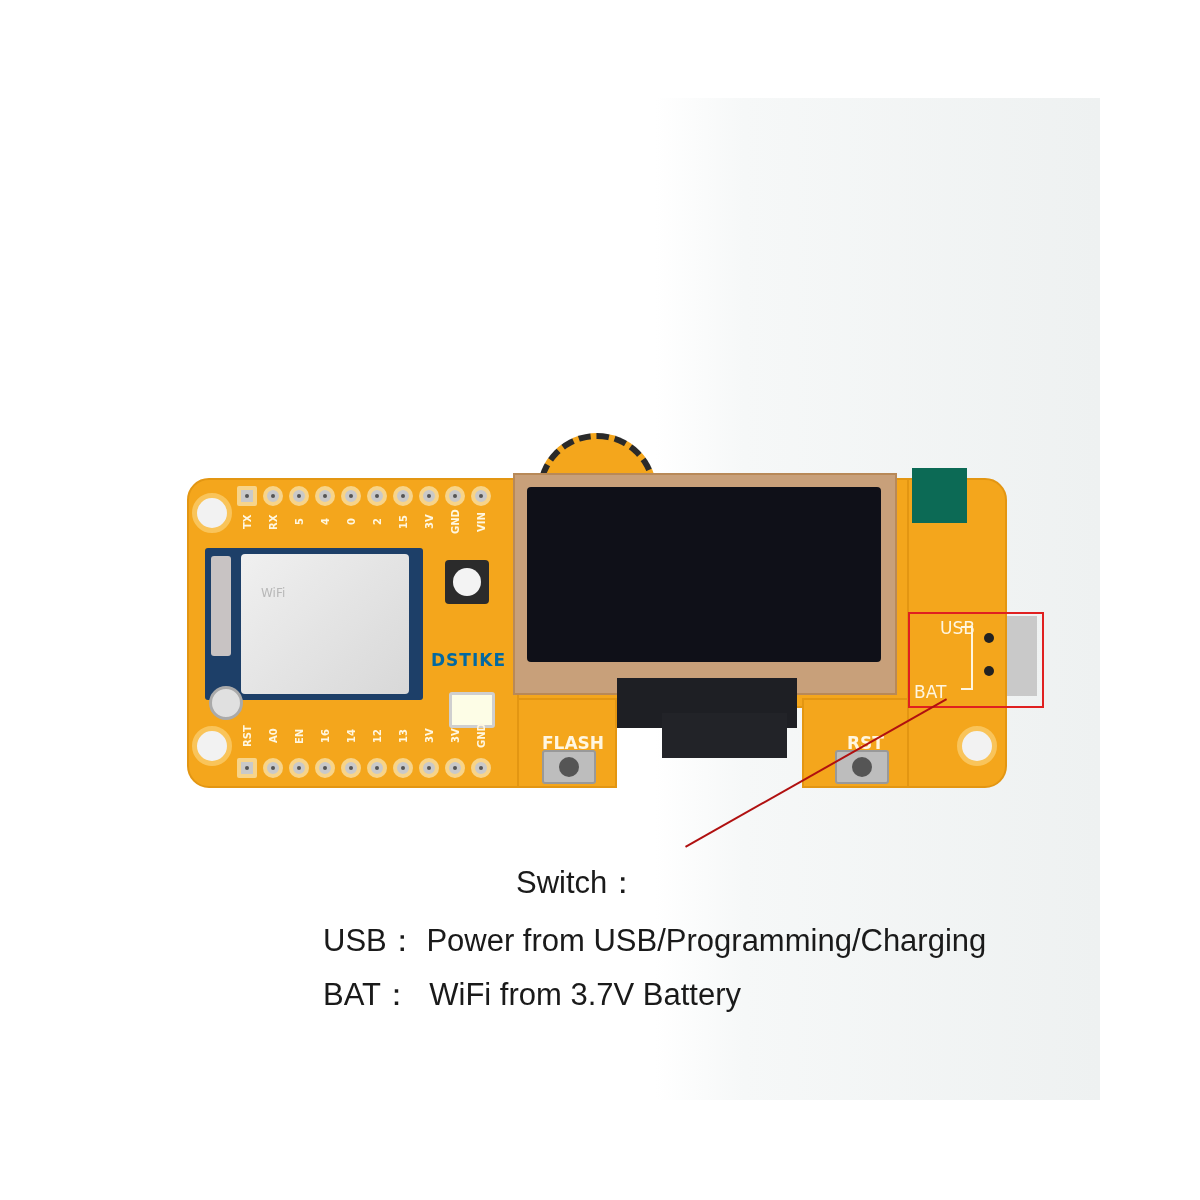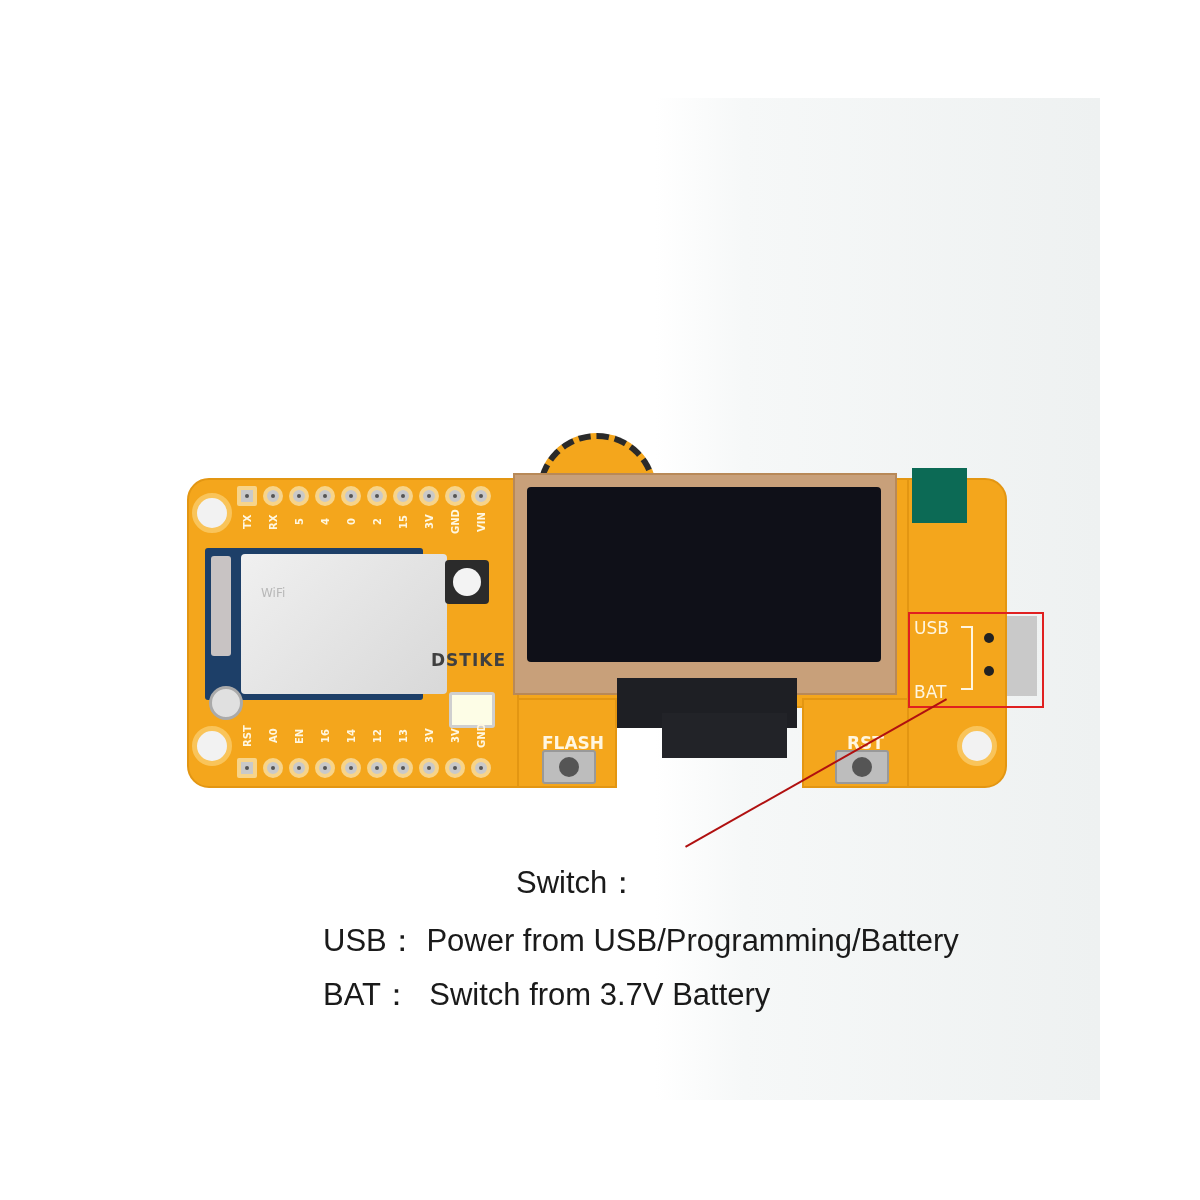--- a/index.html
+++ b/index.html
@@ -13,27 +13,27 @@
   .pcb-flash{left:330px;top:220px;width:100px;height:90px;}
   .pcb-rst{left:615px;top:220px;width:120px;height:90px;}
   .hole{position:absolute;width:30px;height:30px;border-radius:50%;background:#f2f2f2;border:5px solid #f9c45a;box-sizing:content-box;}
   .pin-row{position:absolute;display:flex;gap:6px;}
   .pin{width:20px;height:20px;border-radius:50%;background:#c9c9c9;border:4px solid #f7d48a;box-sizing:border-box;position:relative;}
   .pin.sq{border-radius:2px;}
   .pin::after{content:"";position:absolute;left:4px;top:4px;width:4px;height:4px;border-radius:50%;background:#555;}
   .pin-labels{position:absolute;display:flex;gap:6px;}
   .pin-label{width:20px;height:28px;color:#fff7e0;font-size:10px;font-weight:bold;writing-mode:vertical-rl;transform:rotate(180deg);display:flex;align-items:center;justify-content:center;}
   .module{position:absolute;left:18px;top:70px;width:218px;height:152px;background:#1d3f68;border-radius:3px;}
-  .shield{position:absolute;left:36px;top:6px;width:206px;height:140px;background:linear-gradient(135deg,#f0f0f0,#d8d8d8);border-radius:4px;}
+  .shield{position:absolute;left:36px;top:6px;width:168px;height:140px;background:linear-gradient(135deg,#f0f0f0,#d8d8d8);border-radius:4px;}
   .shield-text{position:absolute;left:20px;top:30px;width:132px;height:80px;color:#b8b8b8;font-size:12px;line-height:18px;}
   .antenna{position:absolute;left:6px;top:8px;width:20px;height:100px;background:#c8c3c3;border-radius:3px;}
   .ufl{position:absolute;left:22px;top:208px;width:28px;height:28px;border-radius:50%;background:#e0e0e0;border:3px solid #aaa;}
   .rgb-led{position:absolute;left:258px;top:82px;width:44px;height:44px;background:#2b2b2b;border-radius:4px;}
   .rgb-led::after{content:"";position:absolute;left:8px;top:8px;width:28px;height:28px;border-radius:50%;background:#f3f3f3;}
-  .brand{position:absolute;left:244px;top:172px;color:#404040;font-size:17px;font-weight:bold;letter-spacing:1px;}
+  .brand{position:absolute;left:244px;top:172px;color:#0369a1;font-size:17px;font-weight:bold;letter-spacing:1px;}
   .white-led{position:absolute;left:262px;top:214px;width:40px;height:30px;background:#fdfde6;border:3px solid #cfcfcf;border-radius:3px;}
   .oled-glass{position:absolute;left:326px;top:-5px;width:384px;height:222px;background:#c8a07a;border:2px solid #b88958;box-sizing:border-box;}
   .oled-screen{position:absolute;left:12px;top:12px;width:354px;height:175px;background:#0f1018;border-radius:4px;}
   .oled-flex{position:absolute;left:100px;top:200px;width:180px;height:50px;background:#1e1f24;}
   .oled-flex2{position:absolute;left:145px;top:235px;width:125px;height:45px;background:#222328;}
   .coin{position:absolute;left:350px;top:-45px;width:120px;height:60px;overflow:hidden;}
   .coin::before{content:"";position:absolute;left:0;top:0;width:120px;height:120px;border-radius:50%;background:#f4a61c;border:6px dashed #2a2a2a;box-sizing:border-box;}
   .btn{position:absolute;width:50px;height:30px;background:#bdbdbd;border:2px solid #999;border-radius:3px;}
   .btn::after{content:"";position:absolute;left:15px;top:5px;width:20px;height:20px;border-radius:50%;background:#555;}
   .btn-label{position:absolute;color:#fff6e0;font-size:17px;font-weight:bold;}
@@ -133,26 +133,26 @@
   </div>
   <div class="oled-flex" style="left:430px;top:200px;"></div>
   <div class="oled-flex2" style="left:475px;top:235px;"></div>
 
   <div class="btn-label" style="left:355px;top:255px;">FLASH</div>
   <div class="btn" style="left:355px;top:272px;"></div>
   <div class="btn-label" style="left:660px;top:255px;">RST</div>
   <div class="btn" style="left:648px;top:272px;"></div>
 
   <div class="green-tab"></div>
-  <div class="switch-label" style="left:727px;top:140px;">USB</div>
+  <div class="switch-label" style="left:753px;top:140px;">USB</div>
   <div class="switch-label" style="left:727px;top:204px;">BAT</div>
   <div class="bracket"></div>
   <div class="via" style="left:797px;top:155px;"></div>
   <div class="via" style="left:797px;top:188px;"></div>
   <div class="slide-switch"></div>
 </div>
 
 <div class="highlight-box"></div>
 <div class="pointer"></div>
 
 <div class="caption cap-title">Switch：</div>
-<div class="caption cap-usb"><span>USB：</span> <span>Power from USB/Programming/Battery</span></div>
-<div class="caption cap-bat"><span>BAT：</span>  <span>Switch from 3.7V Battery</span></div>
+<div class="caption cap-usb"><span>USB：</span> <span>Power from USB/Programming/Charging</span></div>
+<div class="caption cap-bat"><span>BAT：</span>  <span>WiFi from 3.7V Battery</span></div>
 
 </body></html>

